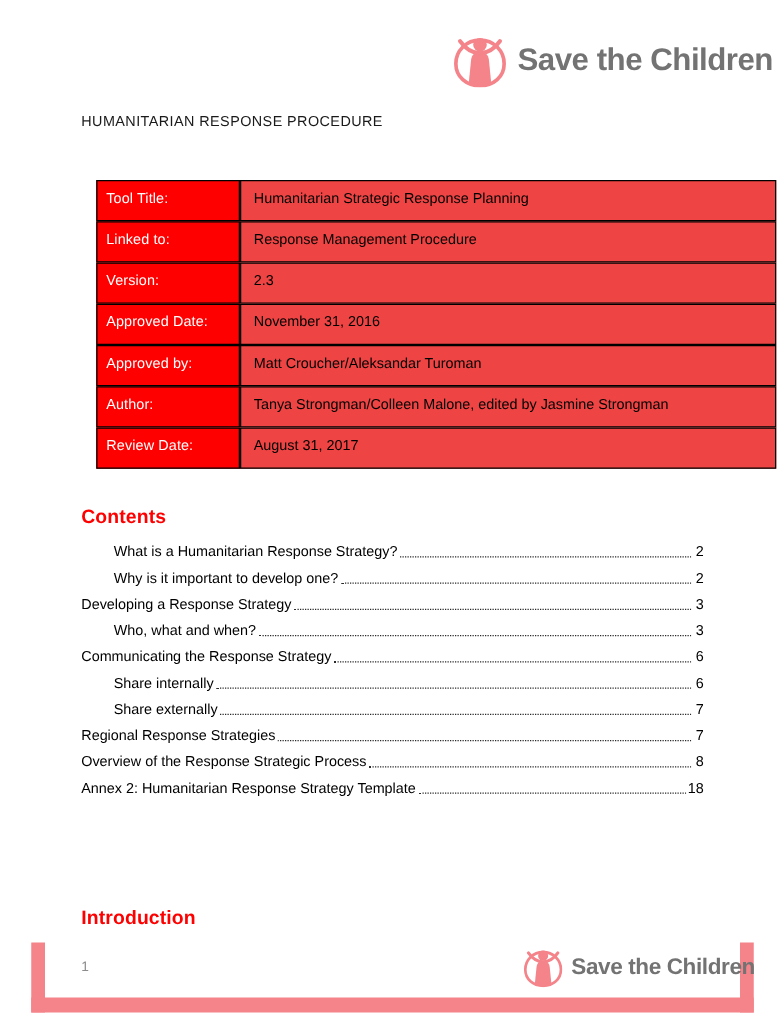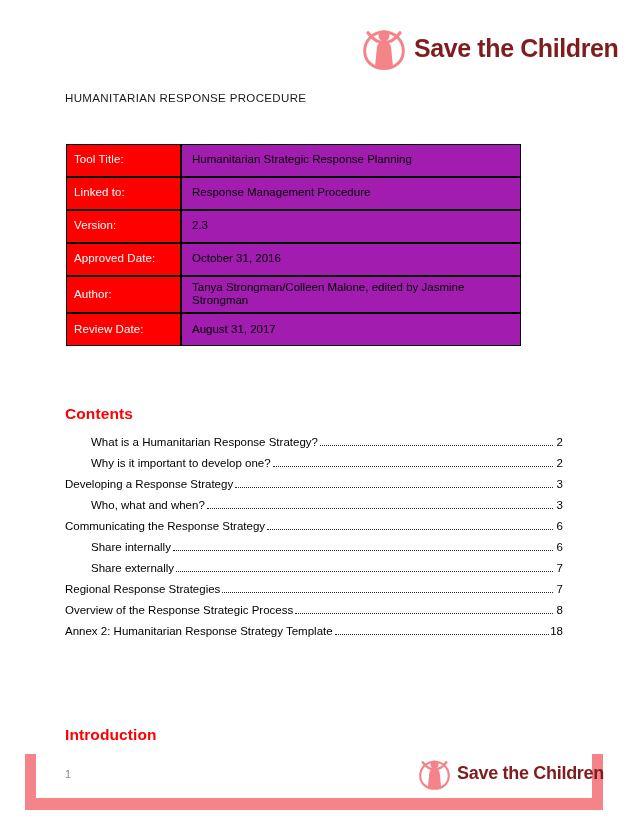--- a/index.html
+++ b/index.html
@@ -26,64 +26,64 @@
     gap: 9px;
   }
   .logo-mark {
     width: 42px;
     height: 44px;
     flex: none;
   }
   .logo-wordmark {
     font-size: 25px;
     font-weight: bold;
-    color: #7f1d1d;
+    color: #737373;
     letter-spacing: -0.4px;
     white-space: nowrap;
     font-family: "Liberation Sans", sans-serif;
   }
 
   
   .doc-kicker {
     position: absolute;
     top: 92px;
     left: 65px;
     font-size: 11.5px;
     letter-spacing: 0.35px;
     color: #1a1a1a;
     white-space: nowrap;
   }
 
   
   .meta-table {
     position: absolute;
     top: 144px;
-    left: 66px;
-    width: 455px;
+    left: 77px;
+    width: 544px;
     border-collapse: separate;
     border-spacing: 0;
     table-layout: fixed;
   }
   .meta-table td {
     border: 1.4px solid #000000;
     height: 22px;
     padding: 4px 6px 5px 7px;
     vertical-align: middle;
     font-size: 11.5px;
     line-height: 1.15;
   }
   .meta-table td.label-cell {
     width: 100px;
     background: #ff0000;
     color: #ffffff;
     font-weight: normal;
     letter-spacing: 0.1px;
   }
   .meta-table td.value-cell {
-    background: #a21caf;
+    background: #ef4444;
     color: #000000;
     padding-left: 10px;
   }
 
   
   .contents-heading {
     position: absolute;
     top: 405px;
     left: 65px;
     font-size: 15.5px;
@@ -209,21 +209,25 @@
     <tr>
       <td class="label-cell">Linked to:</td>
       <td class="value-cell">Response Management Procedure</td>
     </tr>
     <tr>
       <td class="label-cell">Version:</td>
       <td class="value-cell">2.3</td>
     </tr>
     <tr>
       <td class="label-cell">Approved Date:</td>
-      <td class="value-cell">October 31, 2016</td>
+      <td class="value-cell">November 31, 2016</td>
+    </tr>
+    <tr>
+      <td class="label-cell">Approved by:</td>
+      <td class="value-cell">Matt Croucher/Aleksandar Turoman</td>
     </tr>
     <tr>
       <td class="label-cell">Author:</td>
       <td class="value-cell">Tanya Strongman/Colleen Malone, edited by Jasmine Strongman</td>
     </tr>
     <tr>
       <td class="label-cell">Review Date:</td>
       <td class="value-cell">August 31, 2017</td>
     </tr>
   </tbody>

